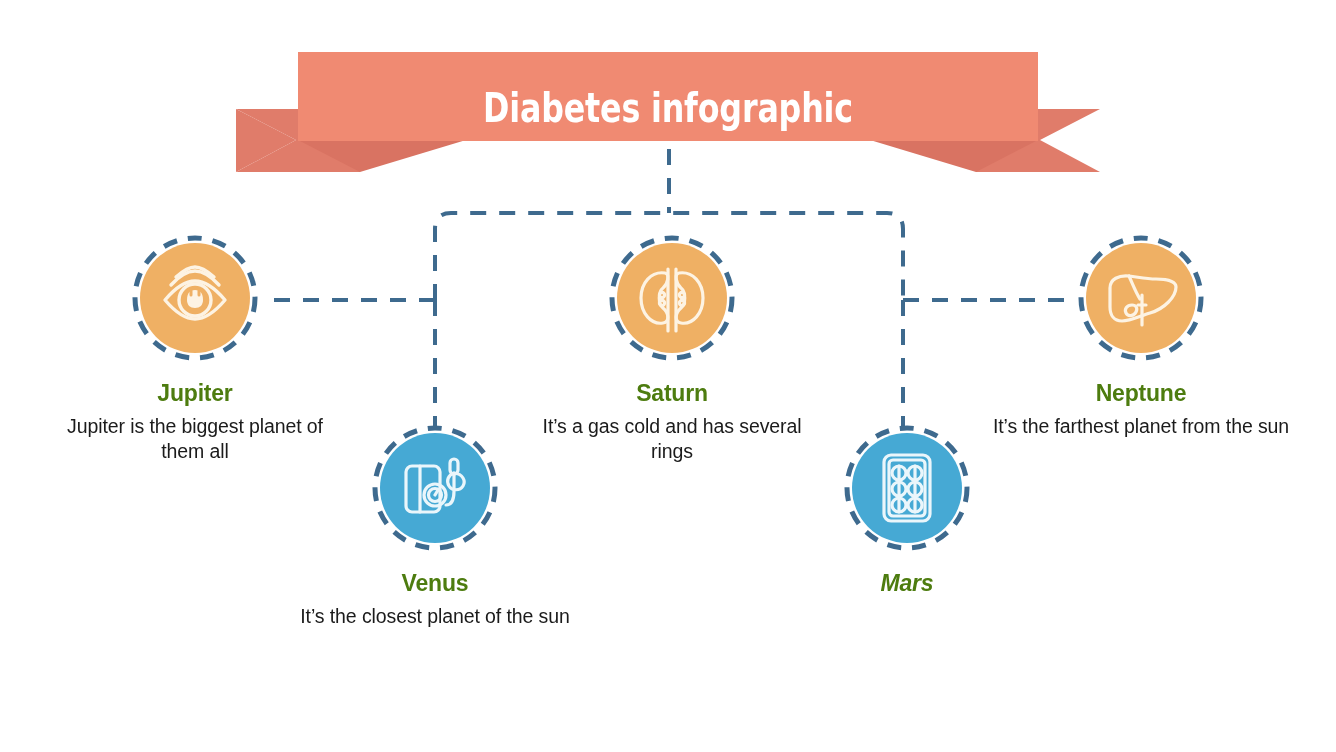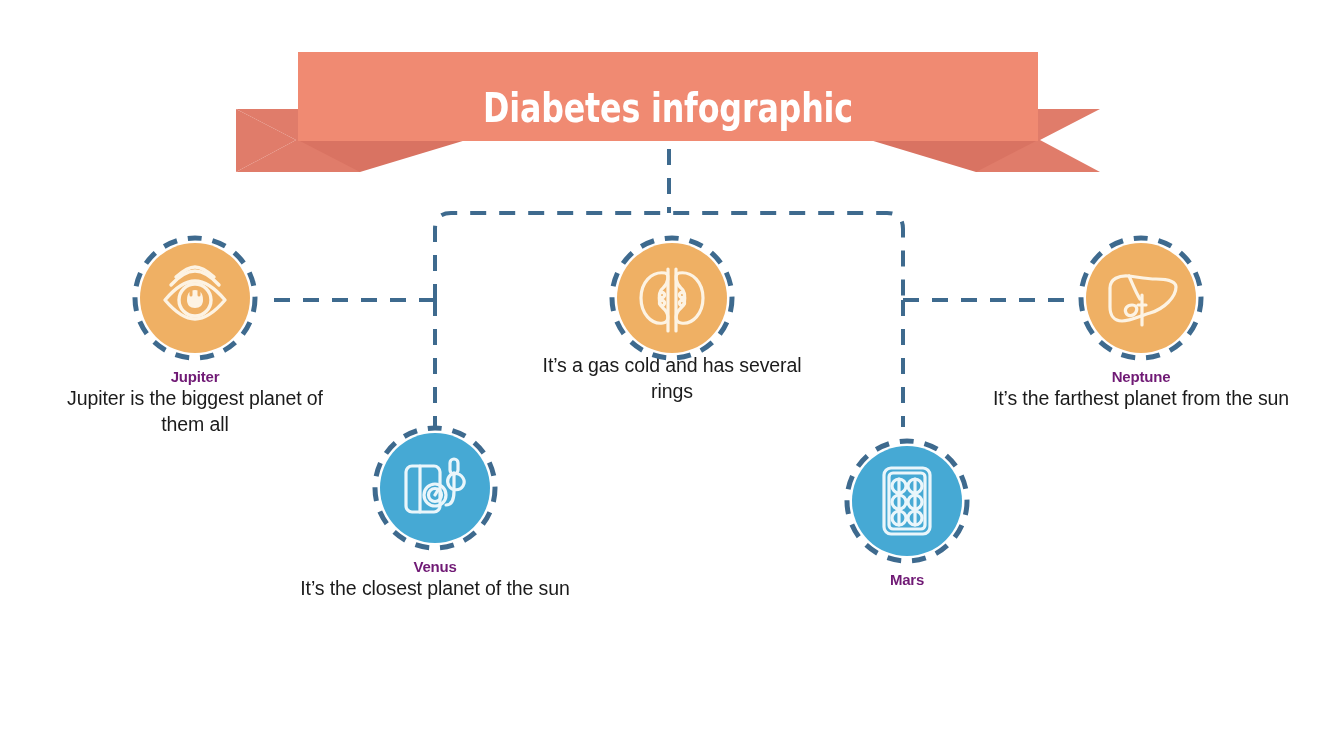--- a/index.html
+++ b/index.html
@@ -84,40 +84,41 @@
     height: 110px;
     border-radius: 50%;
   }
   .badge-icon {
     position: absolute;
     left: 0; top: 0;
     width: 110px;
     height: 110px;
   }
   .node-title {
-    margin-top: 16px;
-    font-size: 15px;
+    margin-top: 28px;
+    font-size: 23px;
     font-weight: bold;
-    color: #701a75;
+    color: #4d7c0f;
     line-height: 1.12;
     letter-spacing: -0.2px;
   }
   .node-desc {
+    margin-top: 7px;
     font-size: 19.5px;
     color: #1b1b1b;
     line-height: 1.32;
     letter-spacing: -0.1px;
   }
 
   
   #node-jupiter { left:  45px; top: 243px; }
   #node-saturn  { left: 522px; top: 243px; }
   #node-neptune { left: 991px; top: 243px; }
   #node-venus   { left: 285px; top: 433px; }
-  #node-mars    { left: 757px; top: 446px; }
+  #node-mars    { left: 757px; top: 433px; font-style: italic; }
 </style>
 </head>
 <body>
 
 <div id="canvas">
 
   <svg id="connectors" viewBox="0 0 1336 752" xmlns="http://www.w3.org/2000/svg">
     <g fill="none" stroke="#3E6A8E" stroke-width="4" stroke-linecap="butt" stroke-dasharray="16 13">
 
       <path d="M 669,120 L 669,213"></path>
@@ -192,20 +193,21 @@
           <path d="M51,26 L51,88"></path>
           <path d="M59,26 L59,88"></path>
 
           <circle cx="45" cy="52" r="2.6"></circle>
           <circle cx="45" cy="60" r="2.6"></circle>
           <circle cx="65" cy="52" r="2.6"></circle>
           <circle cx="65" cy="60" r="2.6"></circle>
         </g>
       </svg>
     </div>
+    <div class="node-title">Saturn</div>
     <div class="node-desc">It’s a gas cold and has several rings</div>
   </div>
 
   <div class="node" id="node-venus">
     <div class="badge">
       <svg class="badge-ring" viewBox="0 0 126 126" xmlns="http://www.w3.org/2000/svg">
         <circle cx="63" cy="63" r="60" fill="none" stroke="#3E6A8E" stroke-width="5" stroke-dasharray="14 11"></circle>
       </svg>
       <div class="badge-disc" style="background:#46A9D4"></div>
       <svg class="badge-icon" viewBox="0 0 110 110" xmlns="http://www.w3.org/2000/svg">

